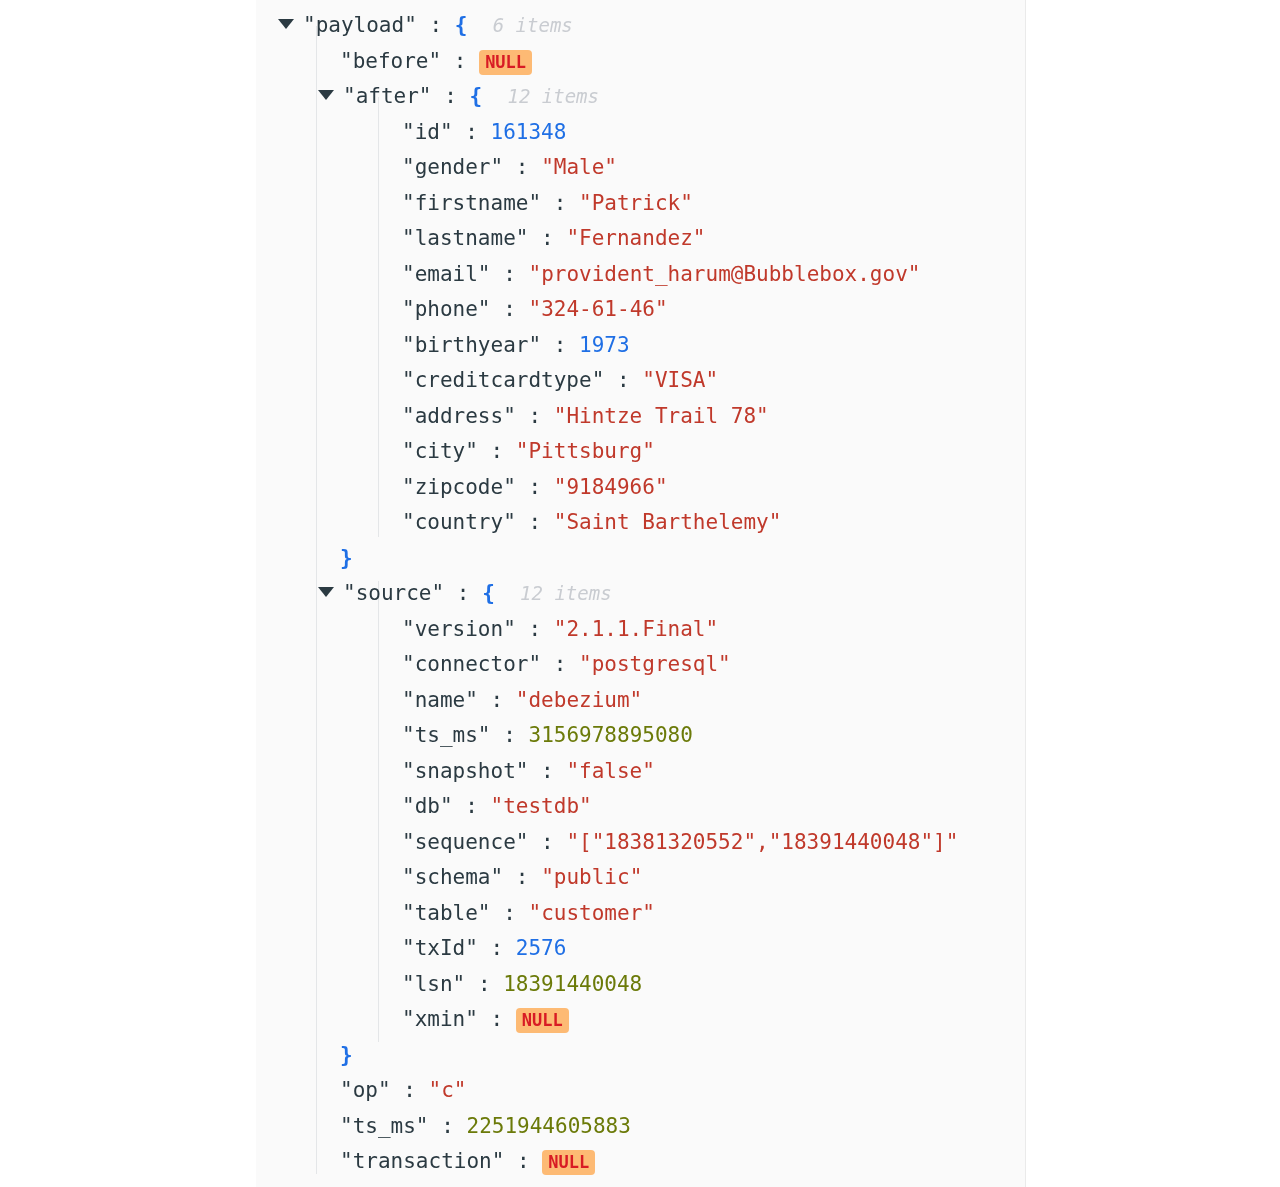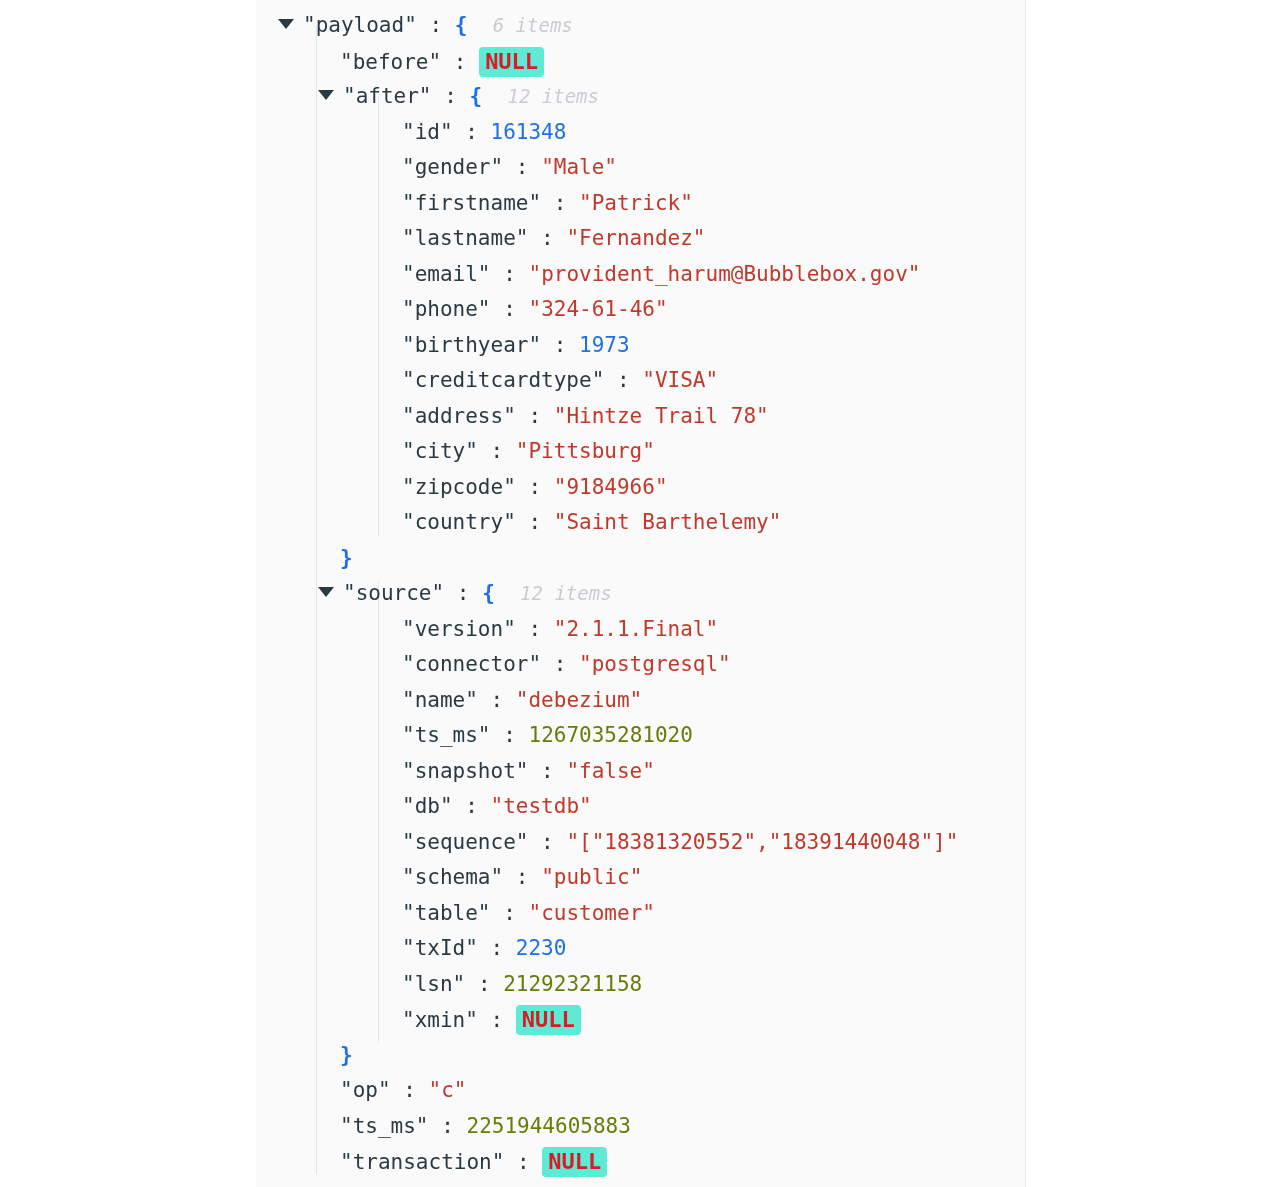--- a/index.html
+++ b/index.html
@@ -77,24 +77,24 @@
   .key      { color: #2b3a42; }
   .colon    { color: #2b3a42; }
   .str      { color: #c0392b; }
   .num      { color: #1f6fe5; }
   .bignum   { color: #6b7a09; }
   .brace    { color: #1f6fe5; font-weight: bold; }
   .count    { color: #c9ccd1; font-style: italic; font-size: 19px; margin-top: 40px; }
   .nullbadge {
     color: #d81b24;
     font-weight: bold;
-    background: #5eead4;
+    background: #fdba74;
     border-radius: 4px;
     padding: 2px 6px 3px 6px;
-    font-size: 22px;
+    font-size: 17px;
   }
   .sp { white-space: pre; }
 </style>
 </head>
 <body>
 
 <div id="viewer">
   <div class="tree">
 
     <div class="guide guide-a"></div>
@@ -123,28 +123,28 @@
       </div>
 
     <div class="row brace-row lvl1"><span class="brace">}</span></div>
 
     <div class="row" style="padding-left:62px"><span class="tri"></span><span class="key">"source"</span><span class="sp"> </span><span class="colon">:</span><span class="sp"> </span><span class="brace">{</span><span class="sp">  </span><span class="count">12 items</span></div>
 
     <div id="source-fields">
         <div class="row lvl2"><span class="key">"version"</span><span class="sp"> </span><span class="colon">:</span><span class="sp"> </span><span class="str">"2.1.1.Final"</span></div>
         <div class="row lvl2"><span class="key">"connector"</span><span class="sp"> </span><span class="colon">:</span><span class="sp"> </span><span class="str">"postgresql"</span></div>
         <div class="row lvl2"><span class="key">"name"</span><span class="sp"> </span><span class="colon">:</span><span class="sp"> </span><span class="str">"debezium"</span></div>
-        <div class="row lvl2"><span class="key">"ts_ms"</span><span class="sp"> </span><span class="colon">:</span><span class="sp"> </span><span class="bignum">1267035281020</span></div>
+        <div class="row lvl2"><span class="key">"ts_ms"</span><span class="sp"> </span><span class="colon">:</span><span class="sp"> </span><span class="bignum">3156978895080</span></div>
         <div class="row lvl2"><span class="key">"snapshot"</span><span class="sp"> </span><span class="colon">:</span><span class="sp"> </span><span class="str">"false"</span></div>
         <div class="row lvl2"><span class="key">"db"</span><span class="sp"> </span><span class="colon">:</span><span class="sp"> </span><span class="str">"testdb"</span></div>
         <div class="row lvl2"><span class="key">"sequence"</span><span class="sp"> </span><span class="colon">:</span><span class="sp"> </span><span class="str">"["18381320552","18391440048"]"</span></div>
         <div class="row lvl2"><span class="key">"schema"</span><span class="sp"> </span><span class="colon">:</span><span class="sp"> </span><span class="str">"public"</span></div>
         <div class="row lvl2"><span class="key">"table"</span><span class="sp"> </span><span class="colon">:</span><span class="sp"> </span><span class="str">"customer"</span></div>
-        <div class="row lvl2"><span class="key">"txId"</span><span class="sp"> </span><span class="colon">:</span><span class="sp"> </span><span class="num">2230</span></div>
-        <div class="row lvl2"><span class="key">"lsn"</span><span class="sp"> </span><span class="colon">:</span><span class="sp"> </span><span class="bignum">21292321158</span></div>
+        <div class="row lvl2"><span class="key">"txId"</span><span class="sp"> </span><span class="colon">:</span><span class="sp"> </span><span class="num">2576</span></div>
+        <div class="row lvl2"><span class="key">"lsn"</span><span class="sp"> </span><span class="colon">:</span><span class="sp"> </span><span class="bignum">18391440048</span></div>
         <div class="row lvl2"><span class="key">"xmin"</span><span class="sp"> </span><span class="colon">:</span><span class="sp"> </span><span class="nullbadge">NULL</span></div>
       </div>
 
     <div class="row brace-row lvl1"><span class="brace">}</span></div>
 
     <div class="row lvl1"><span class="key">"op"</span><span class="sp"> </span><span class="colon">:</span><span class="sp"> </span><span class="str">"c"</span></div>
 
     <div class="row lvl1"><span class="key">"ts_ms"</span><span class="sp"> </span><span class="colon">:</span><span class="sp"> </span><span class="bignum">2251944605883</span></div>
 
     <div class="row lvl1"><span class="key">"transaction"</span><span class="sp"> </span><span class="colon">:</span><span class="sp"> </span><span class="nullbadge">NULL</span></div>

